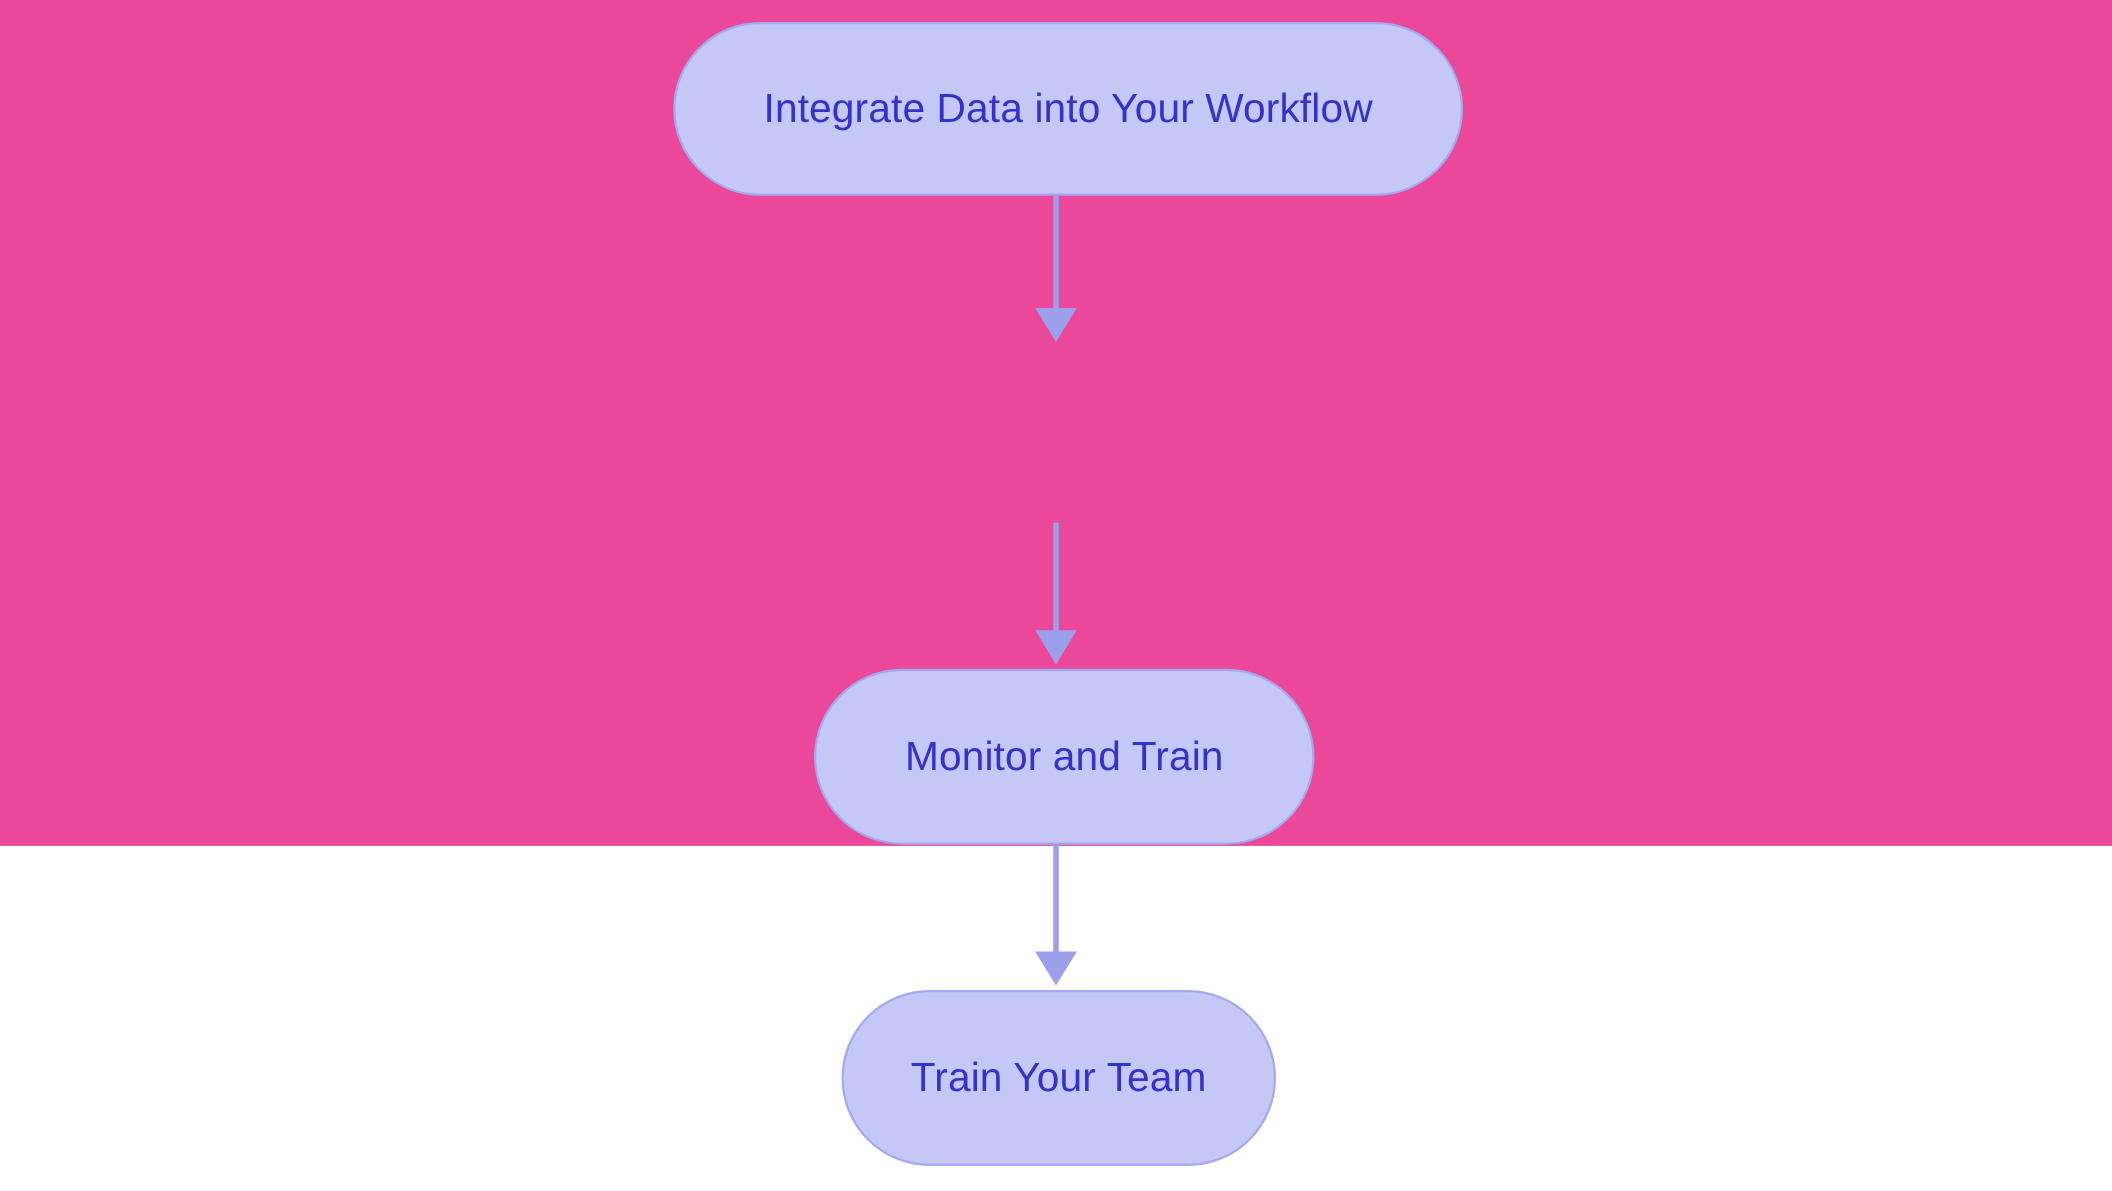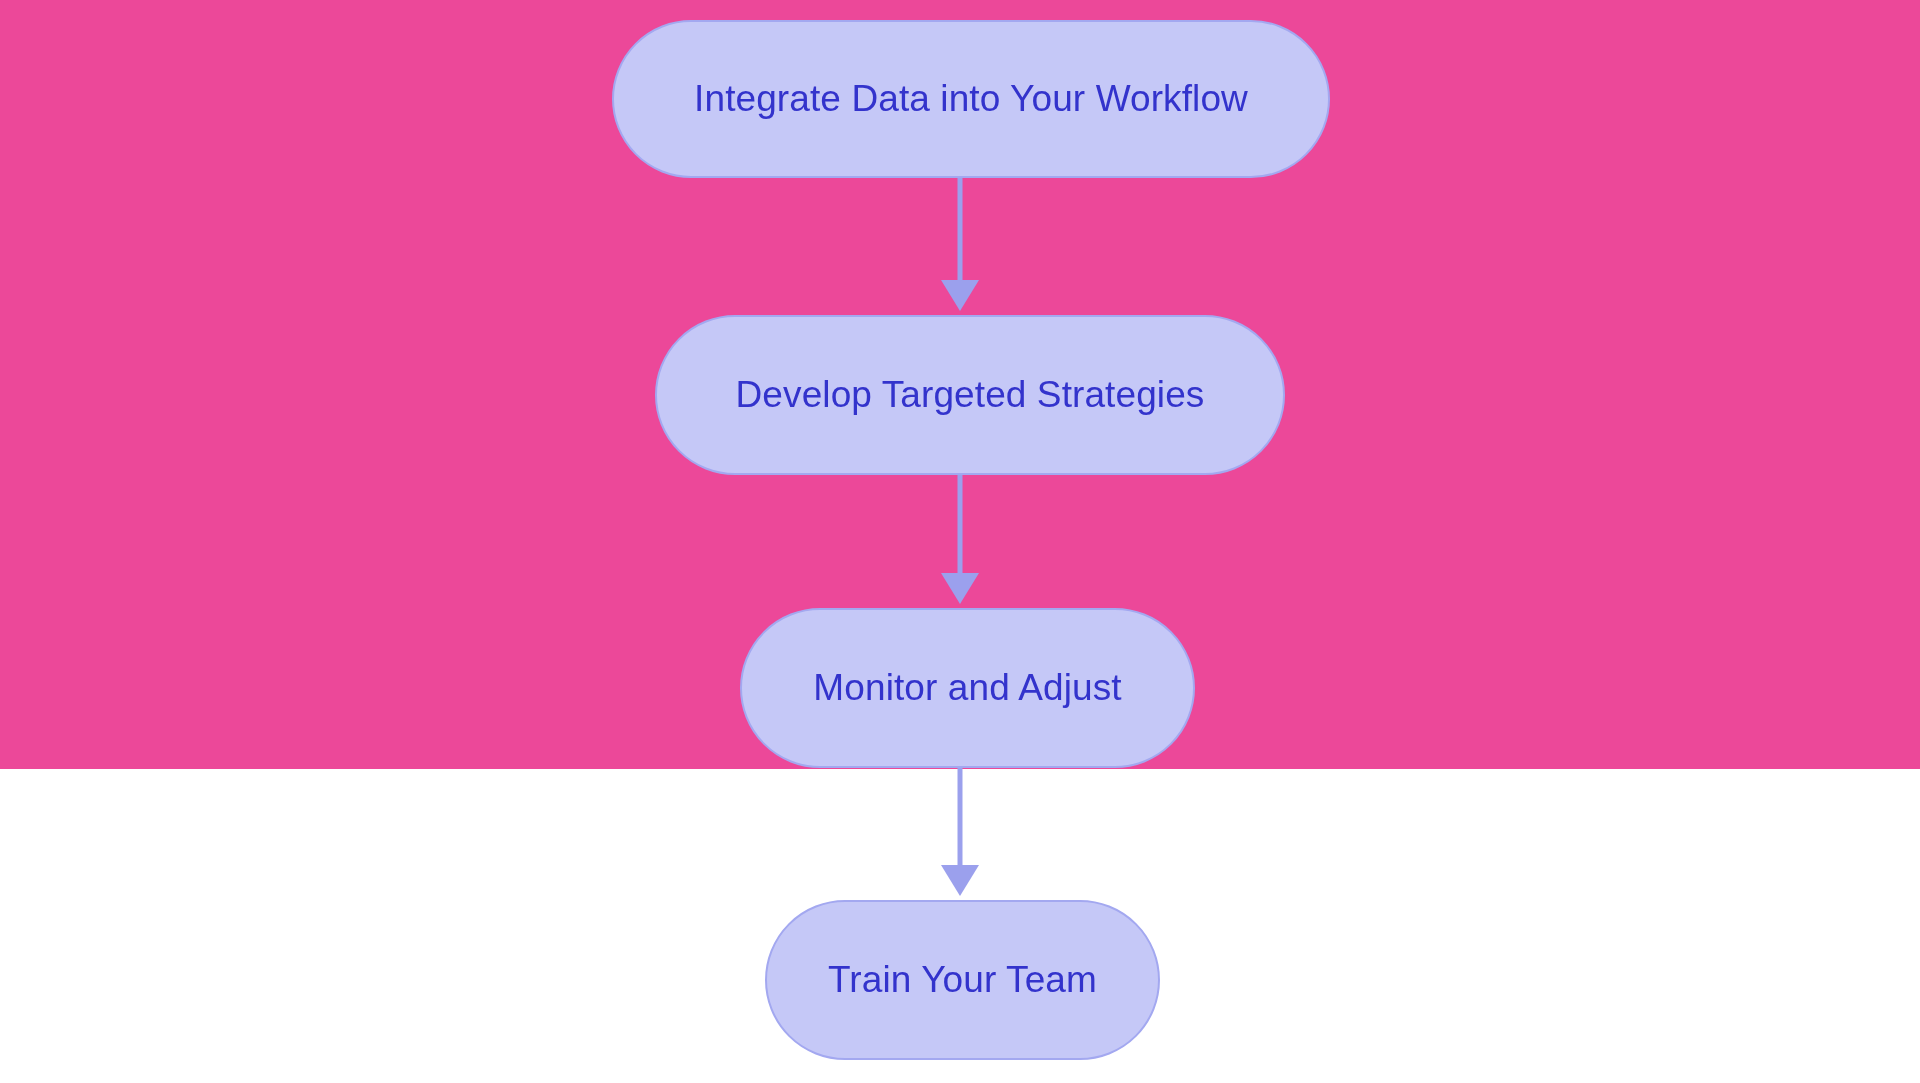--- a/index.html
+++ b/index.html
@@ -93,26 +93,23 @@
       <polygon points="941,865 979,865 960,896" fill="#9ba0ed"></polygon>
     </g>
   </svg>
 
   <div id="node-layer">
 
     <div id="node-0" class="flow-node">
       <span class="flow-node-label">Integrate Data into Your Workflow</span>
     </div>
 
-    <div id="node-1" class="flow-node">
-      <span class="flow-node-label">Develop Targeted Strategies</span>
-    </div>
 
     <div id="node-2" class="flow-node">
-      <span class="flow-node-label">Monitor and Adjust</span>
+      <span class="flow-node-label">Monitor and Train</span>
     </div>
 
     <div id="node-3" class="flow-node">
       <span class="flow-node-label">Train Your Team</span>
     </div>
 
   </div>
 </div>
 
 </body></html>

